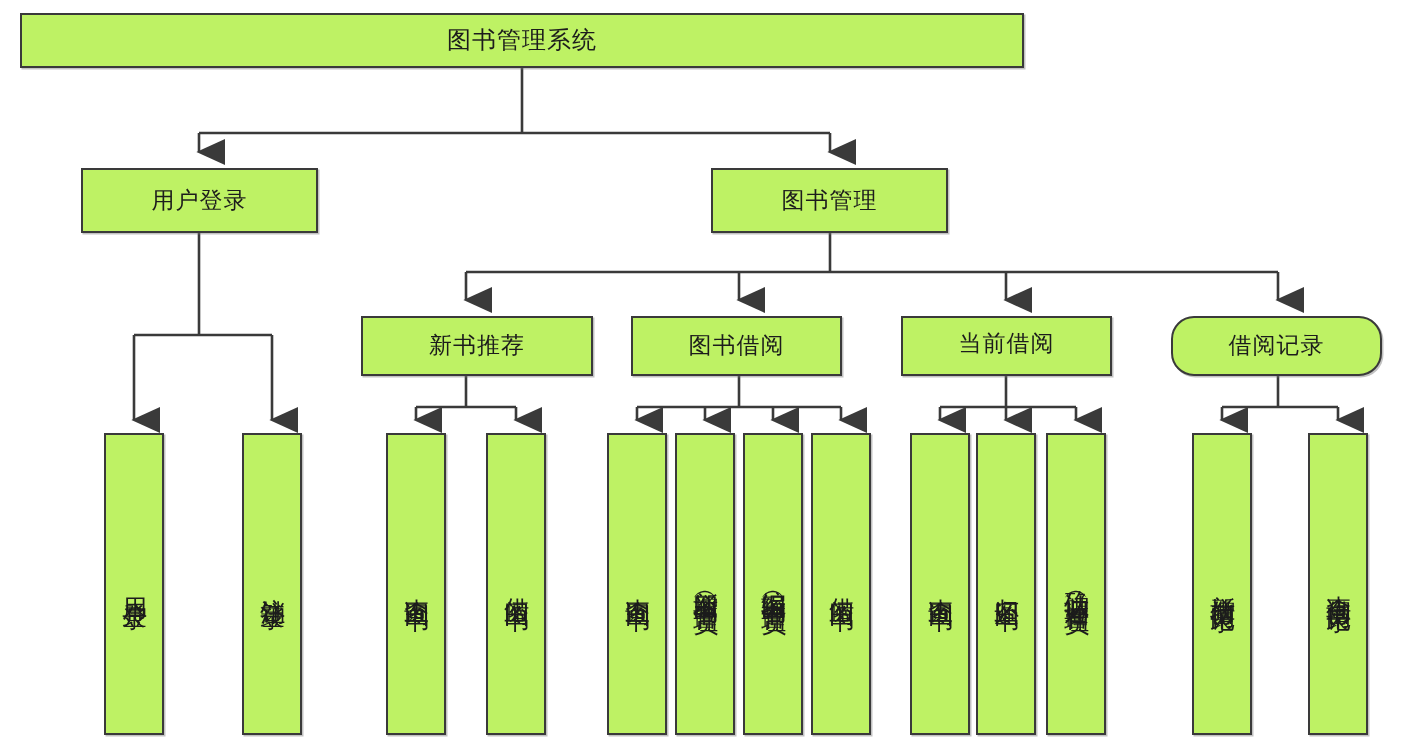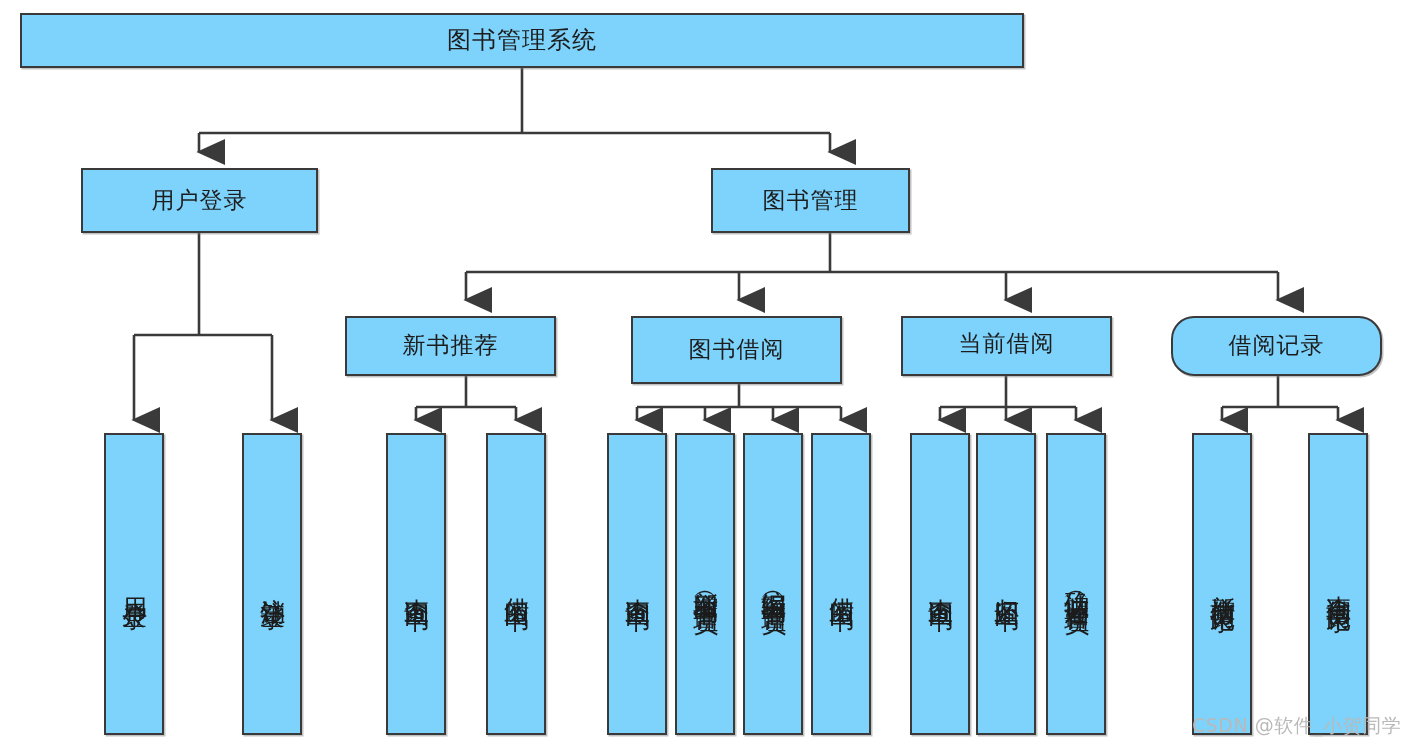--- a/index.html
+++ b/index.html
@@ -22,21 +22,21 @@
     left: 0;
     top: 0;
     width: 1405px;
     height: 747px;
     pointer-events: none;
   }
   .node {
     position: absolute;
     box-sizing: border-box;
     border: 2.5px solid #3a3a3a;
-    background: #7dd3fc;
+    background: #bef264;
     display: flex;
     align-items: center;
     justify-content: center;
     color: #1c1c1c;
     box-shadow: 1.5px 1.5px 0 rgba(120,120,120,0.45);
   }
   .node-label {
     display: block;
     text-align: center;
     line-height: 1.18;
@@ -134,29 +134,29 @@
   </svg>
 
   <div class="node h root" style="left:20px; top:13px; width:1004px; height:55px;">
     <span class="node-label">图书管理系统</span>
   </div>
 
   <div class="node h" style="left:81px; top:168px; width:237px; height:65px;">
     <span class="node-label">用户登录</span>
   </div>
 
-  <div class="node h" style="left:711px; top:168px; width:199px; height:65px;">
+  <div class="node h" style="left:711px; top:168px; width:237px; height:65px;">
     <span class="node-label">图书管理</span>
   </div>
 
-  <div class="node h" style="left:345px; top:316px; width:211px; height:60px;">
+  <div class="node h" style="left:361px; top:316px; width:232px; height:60px;">
     <span class="node-label">新书推荐</span>
   </div>
 
-  <div class="node h" style="left:631px; top:316px; width:211px; height:68px;">
+  <div class="node h" style="left:631px; top:316px; width:211px; height:60px;">
     <span class="node-label">图书借阅</span>
   </div>
 
   <div class="node h" style="left:901px; top:316px; width:211px; height:60px;font-family:Liberation Mono, monospace;">
     <span class="node-label">当前借阅</span>
   </div>
 
   <div class="node h" style="left:1171px; top:316px; width:211px; height:60px;border-radius:23px;">
     <span class="node-label">借阅记录</span>
   </div>
@@ -206,15 +206,14 @@
   </div>
 
   <div class="node v tall" style="left:1192px; top:433px; width:60px; height:302px;">
     <span class="node-label">新增借阅记录</span>
   </div>
 
   <div class="node v tall" style="left:1308px; top:433px; width:60px; height:302px;">
     <span class="node-label">查询借阅记录</span>
   </div>
 
-  <div class="watermark" style="left:1192px; top:713px;">CSDN @软件_小贺同学</div>
 
 </div>
 
 </body></html>

